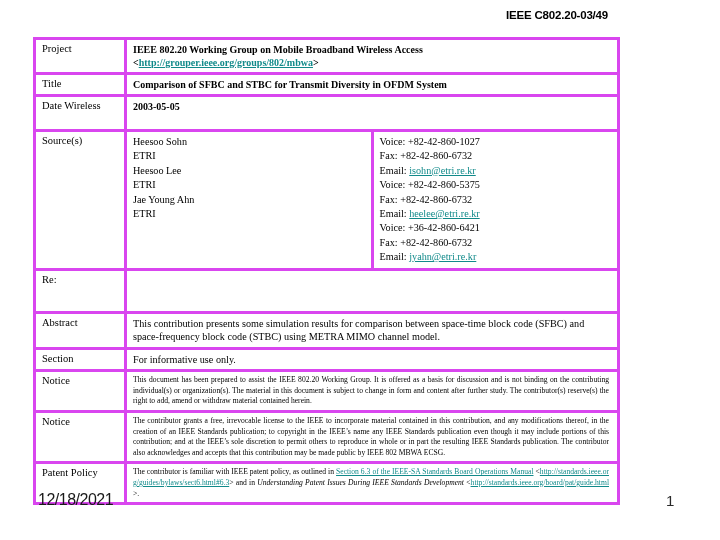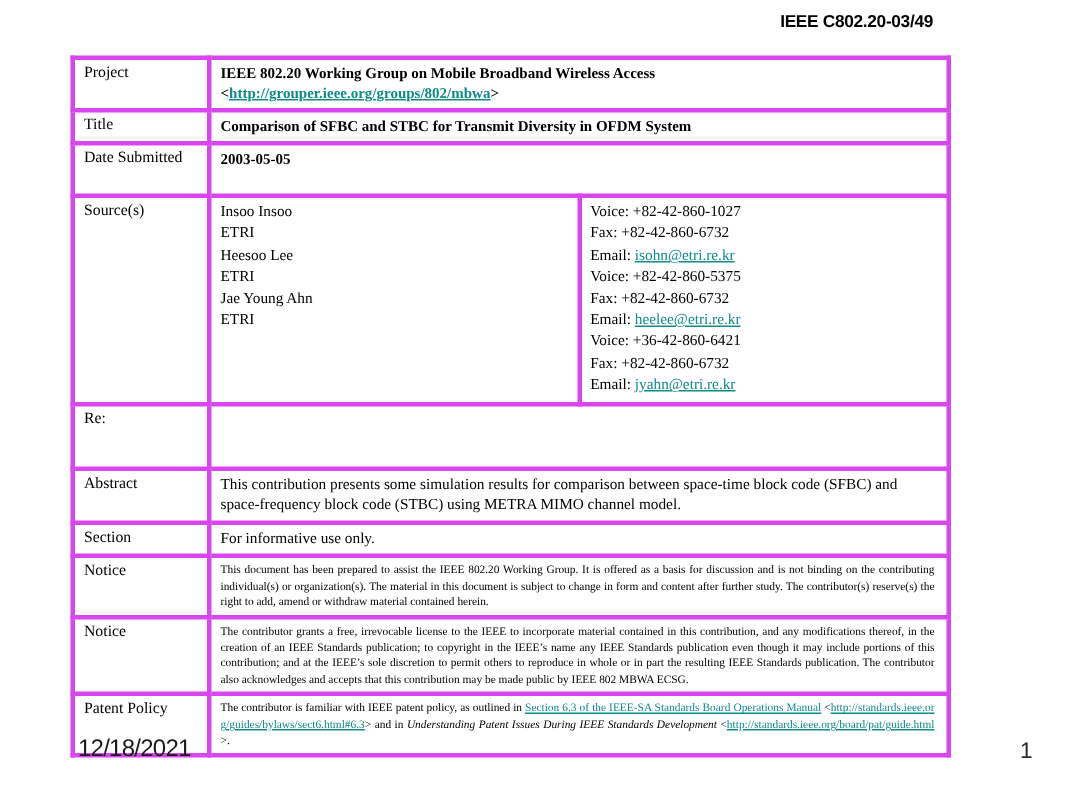--- a/index.html
+++ b/index.html
@@ -10,21 +10,21 @@
   body {
     width: 720px;
     height: 540px;
     position: relative;
     overflow: hidden;
     font-family: "Liberation Serif", "DejaVu Serif", serif;
     color: #000000;
   }
   .page {
     position: absolute;
-    left: 14px; top: 0;
+    left: 0; top: 0;
     width: 636px;
     height: 540px;
     text-decoration: underline;
   }
   .doc-header {
     position: absolute;
     right: 28px;
     top: 9px;
     font-family: "Liberation Sans", sans-serif;
     font-weight: bold;
@@ -124,28 +124,28 @@
           <span class="srcline"><span>&lt;</span><a class="link" href="#">http://grouper.ieee.org/groups/802/mbwa</a><span>&gt;</span></span>
         </td>
       </tr>
 
       <tr>
         <td class="lbl">Title</td>
         <td class="val bold" colspan="2">Comparison of SFBC and STBC for Transmit Diversity in OFDM System</td>
       </tr>
 
       <tr>
-        <td class="lbl">Date Submitted</td>
+        <td class="lbl">Date Wireless</td>
         <td class="val bold" colspan="2" style="height:26px">2003-05-05</td>
       </tr>
 
       <tr>
         <td class="lbl">Source(s)</td>
         <td class="src-names">
-          <span class="srcline">Insoo Insoo</span>
+          <span class="srcline">Heesoo Sohn</span>
           <span class="srcline">ETRI</span>
           <span class="srcline">Heesoo Lee</span>
           <span class="srcline">ETRI</span>
           <span class="srcline">Jae Young Ahn</span>
           <span class="srcline">ETRI</span>
         </td>
         <td class="src-contact">
           <span class="srcline"><span>Voice: </span><span>+82-42-860-1027</span></span>
           <span class="srcline"><span>Fax:  </span><span>+82-42-860-6732</span></span>
           <span class="srcline"><span>Email: </span><a class="link" href="#">isohn@etri.re.kr</a></span>

